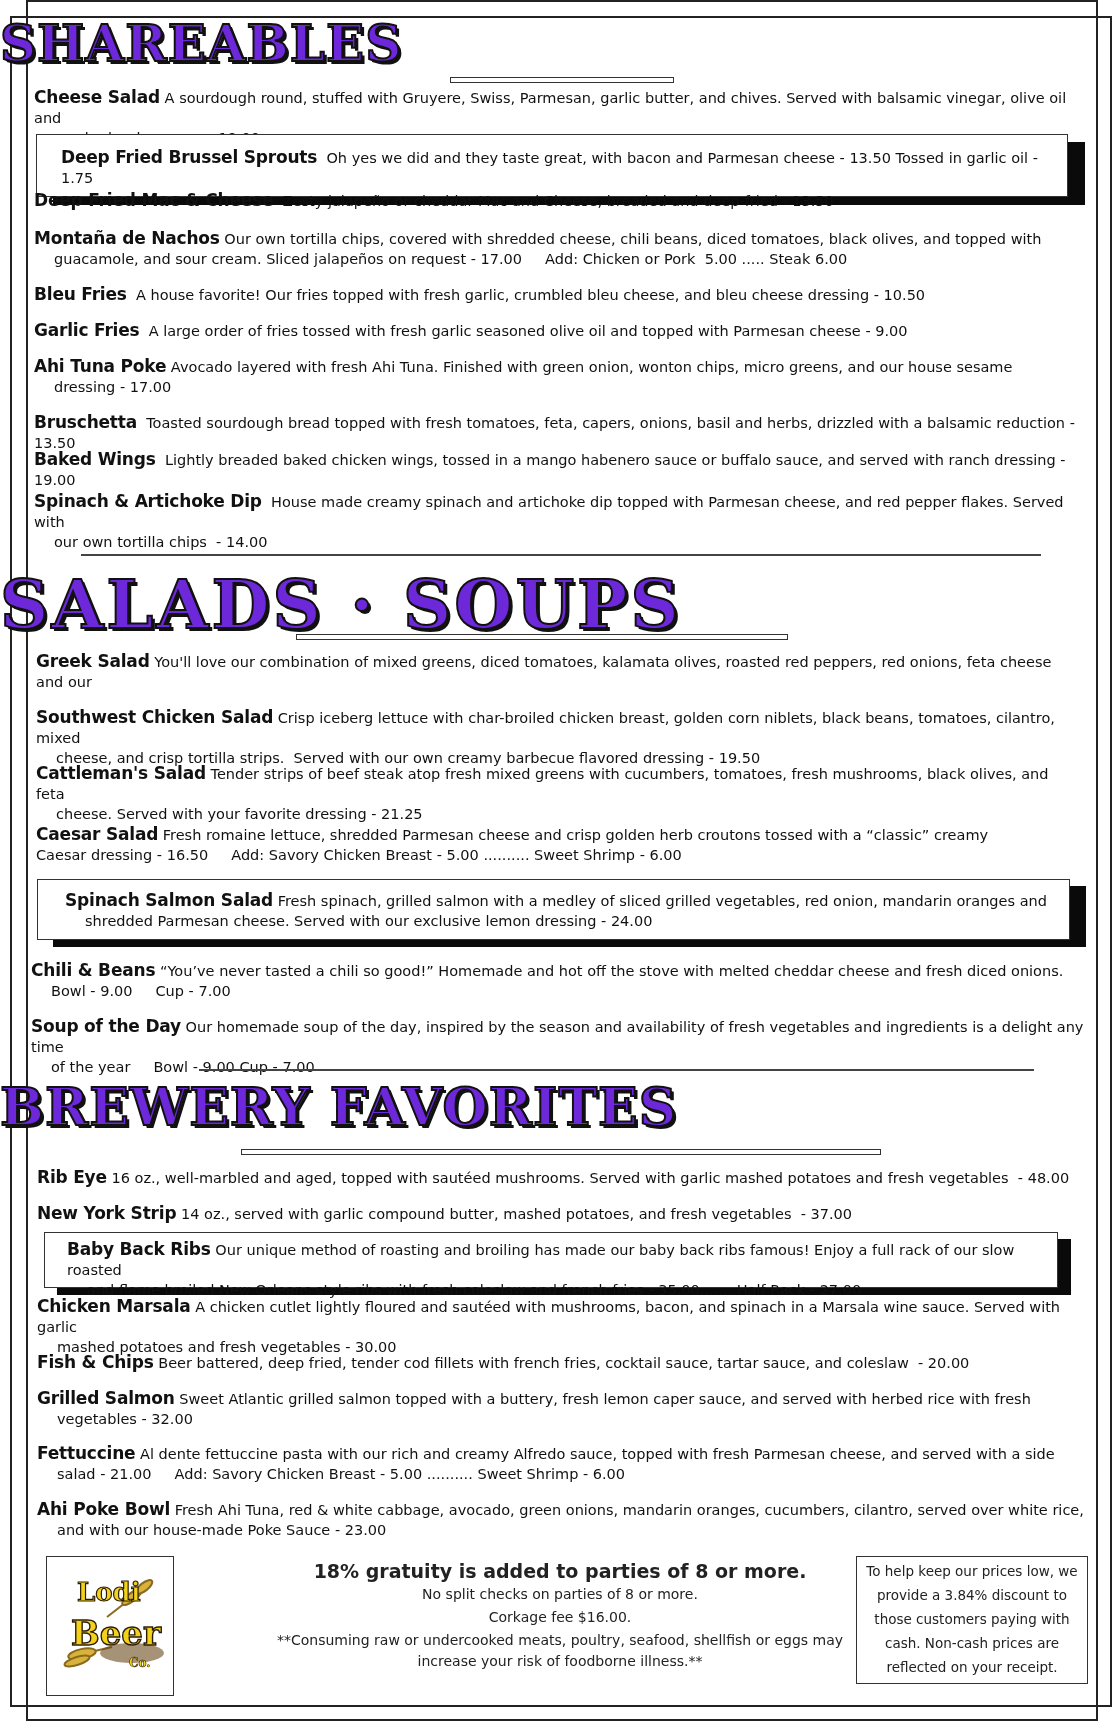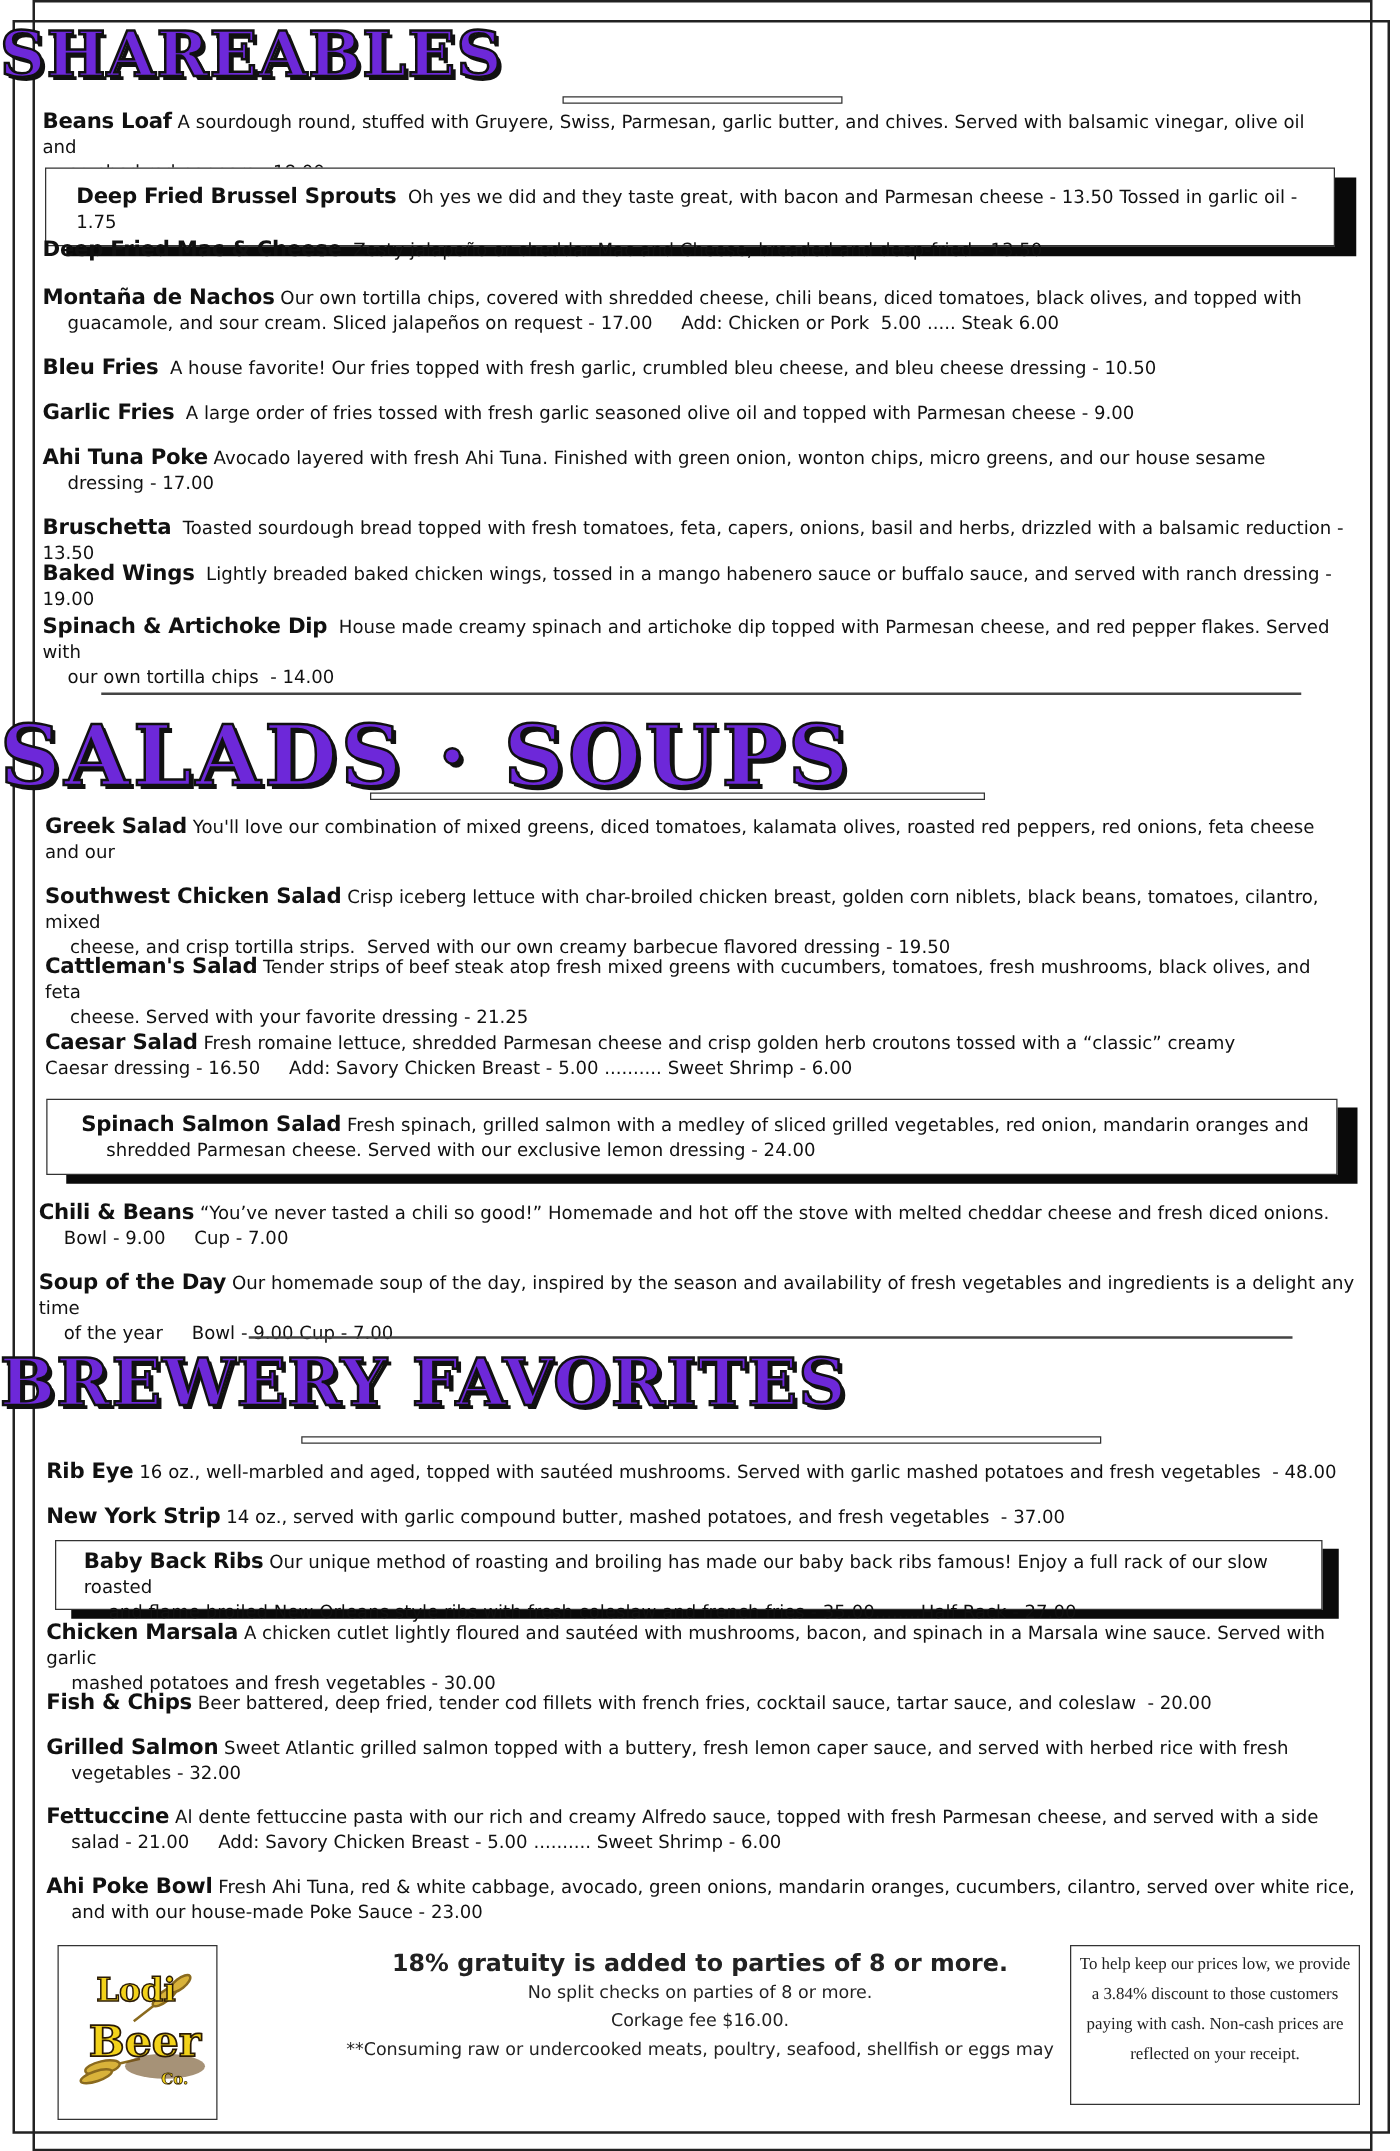--- a/index.html
+++ b/index.html
@@ -23,34 +23,34 @@
 
   .boxed { position:absolute; background:#fff; border:1.5px solid #333; box-sizing:border-box;
     box-shadow:17px 8px 0 #0a0a0a; }
   .divider { position:absolute; height:2px; background:#444; }
 
   .logo-box { position:absolute; left:46px; top:1556px; width:128px; height:140px; border:1.5px solid #333; box-sizing:border-box; background:#fff; }
   .footer-notes { position:absolute; left:265px; top:1558px; width:590px; text-align:center; color:#222; }
   .footer-notes .big { font-weight:bold; font-size:19px; line-height:26px; }
   .footer-notes .line { font-size:14px; line-height:21px; }
   .cash-box { position:absolute; left:856px; top:1556px; width:232px; height:128px; border:1.5px solid #333; box-sizing:border-box;
-    text-align:center; font-size:13.5px; line-height:24px; padding-top:2px; color:#222;font-family:Liberation Serif, serif; }
+    text-align:center; font-size:13.5px; line-height:24px; padding-top:2px; color:#222; }
 </style>
 </head>
 <body>
 
 <div class="frame" id="frame-a"></div>
 <div class="frame" id="frame-b"></div>
 <div class="tick">,</div>
 
 <div class="section-title" style="top:14px; font-size:50px;">SHAREABLES</div>
 <div class="title-bar" style="left:450px; top:77px; width:222px;"></div>
 
 <div class="item" style="left:34px; top:87px; width:1040px;">
-  <span class="name">Beans Loaf</span>
+  <span class="name">Cheese Salad</span>
   <span class="desc">A sourdough round, stuffed with Gruyere, Swiss, Parmesan, garlic butter, and chives. Served with balsamic vinegar, olive oil and</span>
   <span class="indent desc">crushed red peppers - 18.00</span>
 </div>
 
 <div class="boxed" style="left:36px; top:134px; width:1032px; height:63px;">
   <div class="item" style="left:24px; top:12px; width:1000px;">
     <span class="name">Deep Fried Brussel Sprouts</span>&nbsp;
     <span class="desc">Oh yes we did and they taste great, with bacon and Parmesan cheese - 13.50 Tossed in garlic oil - 1.75</span>
   </div>
 </div>
@@ -214,17 +214,18 @@
     <text x="24" y="88" font-family="DejaVu Serif, serif" font-weight="bold" font-size="34" fill="#f2d21a" stroke="#2a1a05" stroke-width="1.4">Beer</text>
     <text x="82" y="110" font-family="DejaVu Serif, serif" font-weight="bold" font-size="12" fill="#f2d21a" stroke="#2a1a05" stroke-width="0.6">Co.</text>
   </svg>
 </div>
 
 <div class="footer-notes">
   <div class="big">18% gratuity is added to parties of 8 or more.</div>
   <div class="line">No split checks on parties of 8 or more.</div>
   <div class="line" style="margin-top:2px;">Corkage fee $16.00.</div>
   <div class="line" style="margin-top:2px;">**Consuming raw or undercooked meats, poultry, seafood, shellfish or eggs may</div>
+  <div class="line">increase your risk of foodborne illness.**</div>
 </div>
 
 <div class="cash-box">
   <div style="padding:0 6px;">To help keep our prices low, we provide a 3.84% discount to those customers paying with cash. Non-cash prices are reflected on your receipt.</div>
 </div>
 
 </body></html>

